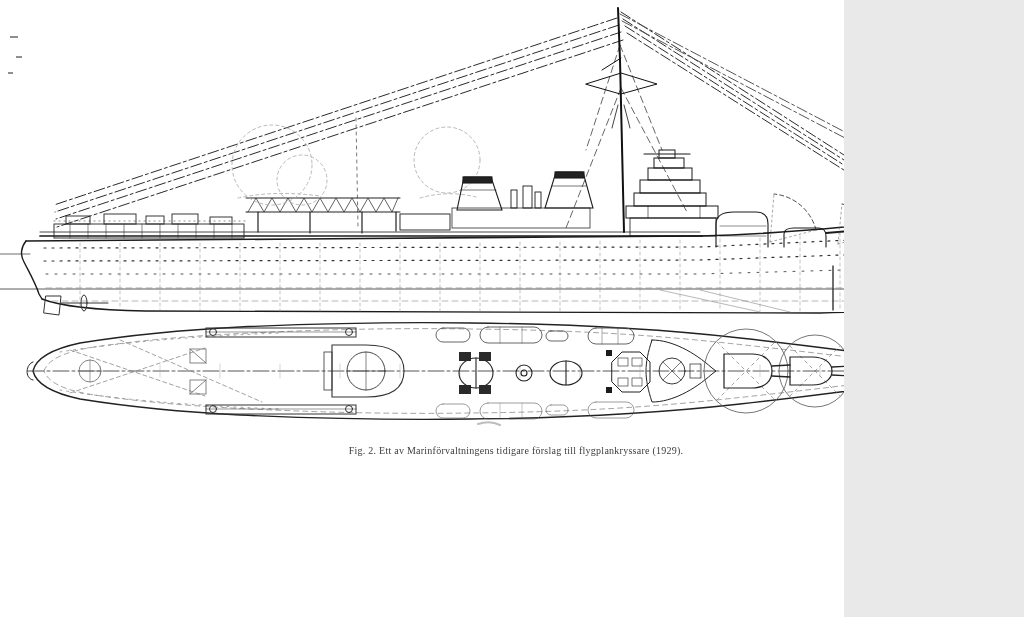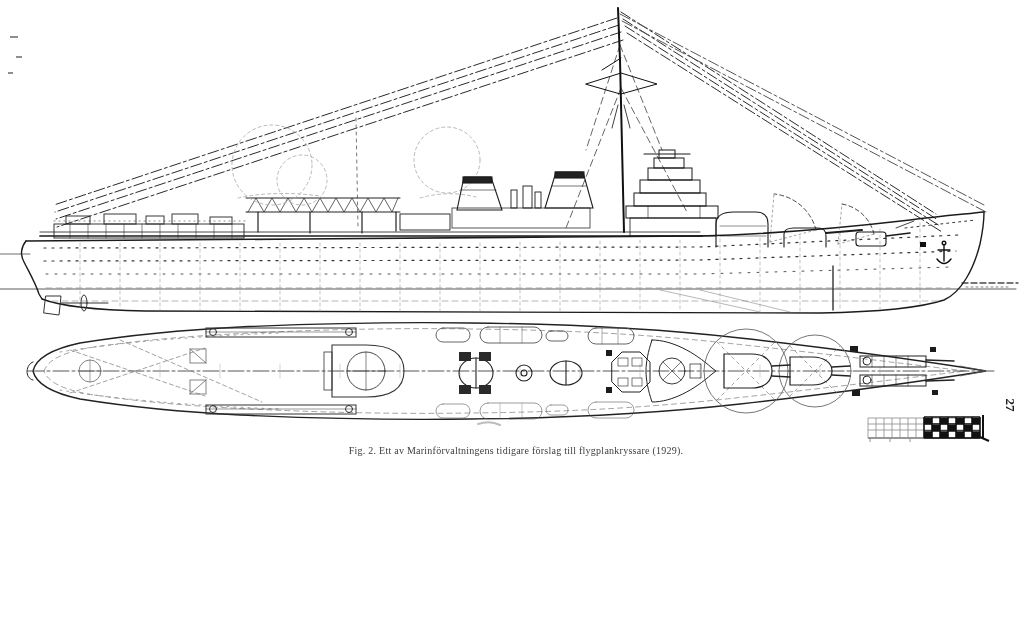--- a/index.html
+++ b/index.html
@@ -1,18 +1,18 @@
 <!DOCTYPE html>
 <html><head>
 <meta charset="utf-8">
 <style>
   html,body{margin:0;padding:0;background:#e9e9e9;}
   .page{
     position:relative;
-    width:1024px;height:617px;
+    width:844px;height:617px;
     background:#ffffff;
     overflow:hidden;
     font-family:"Liberation Serif", serif;
   }
   svg{position:absolute;left:0;top:0;}
   .caption{
     font-family:"Liberation Serif", serif;
     letter-spacing:.25px;
   }
 </style>

